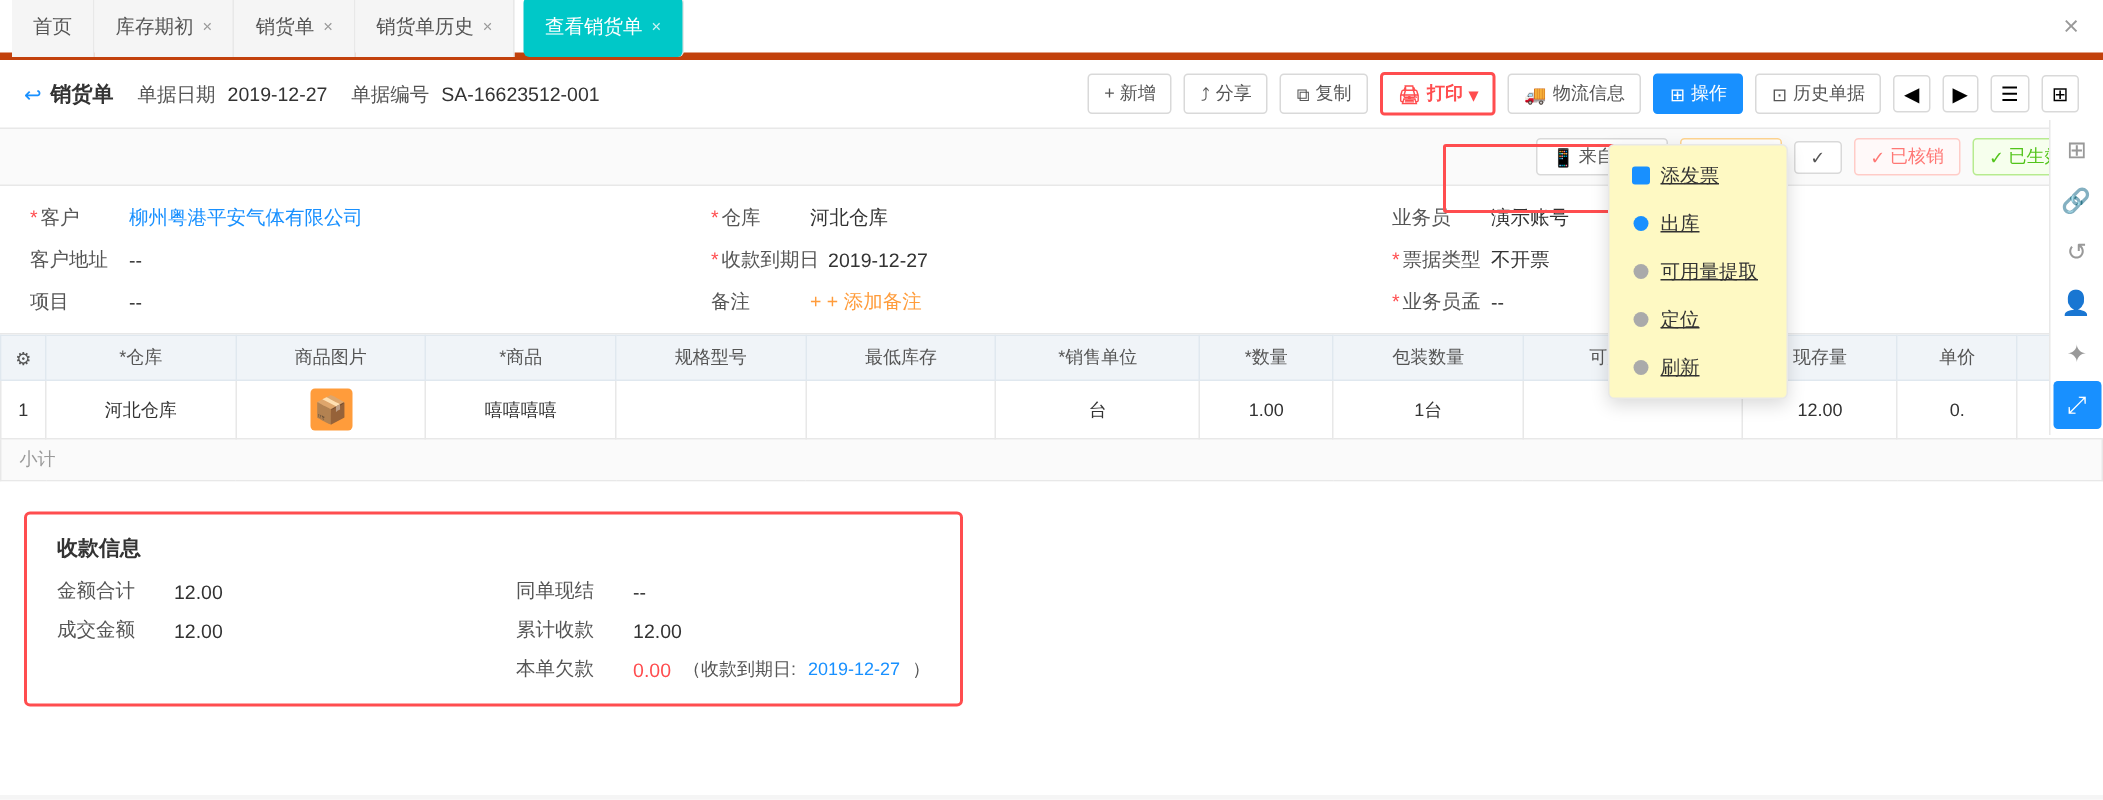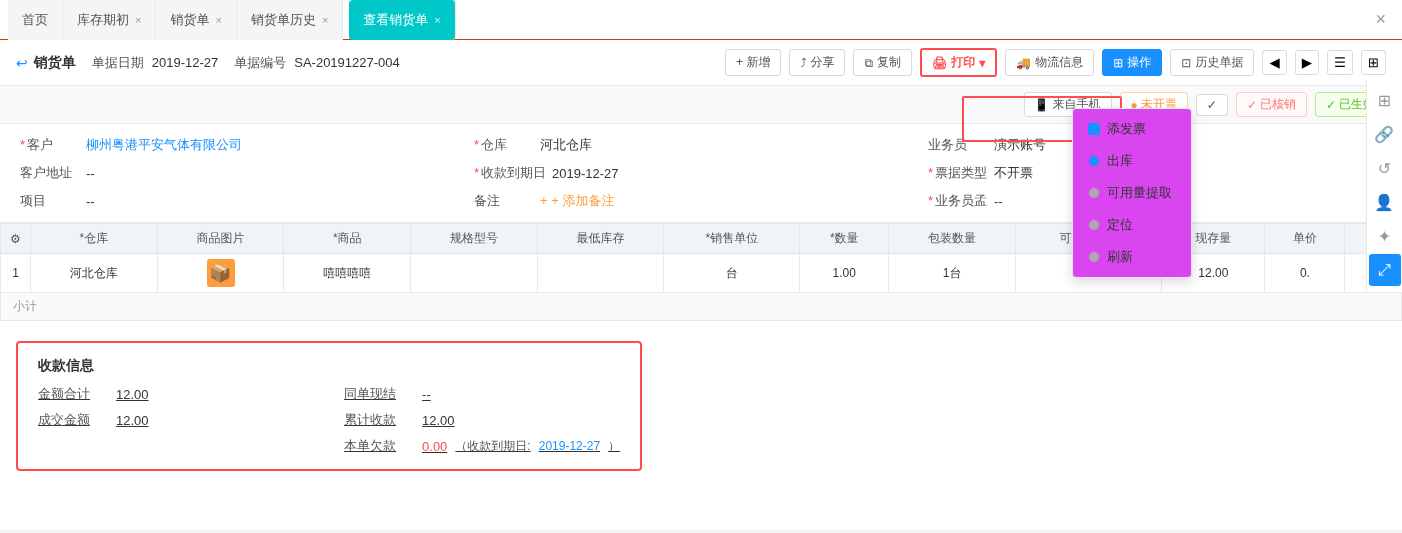--- a/index.html
+++ b/index.html
@@ -1,20 +1,20 @@
 <!DOCTYPE html>
 <html><head>
   <meta charset="utf-8">
   <style>
     * { box-sizing: border-box; margin: 0; padding: 0; }
     body { font-family: 'Microsoft YaHei', Arial, sans-serif; font-size: 13px; background: #f5f5f5; color: #333; }
 
     
     .tab-bar {
-      display: flex; align-items: center; background: #fff; border-bottom: 1px solid #c2410c;
+      display: flex; align-items: center; background: #fff; border-bottom: 5px solid #c2410c;
       padding: 0 8px; height: 40px; position: relative;
     }
     .tab-item {
       display: flex; align-items: center; padding: 0 14px; height: 40px; cursor: pointer;
       border-right: 1px solid #e8e8e8; font-size: 13px; color: #555; white-space: nowrap;
       background: #f5f5f5;
     }
     .tab-item .close-icon { margin-left: 6px; color: #999; font-size: 11px; }
     .tab-item.highlighted { background: #00c8c8; color: #fff; border-radius: 4px; margin: 0 4px; }
     .tab-bar-close { margin-left: auto; font-size: 18px; color: #999; cursor: pointer; padding: 0 8px; }
@@ -90,31 +90,31 @@
     .gear-th { background: #f0f4f8; border: 1px solid #e0e8ef; width: 30px; text-align: center; }
 
     
     .payment-box {
       border: 2px solid #ff4d4f; border-radius: 4px; padding: 14px 20px;
       margin: 12px 16px; display: inline-block; min-width: 520px;
       background: #fff;
     }
     .payment-title { font-weight: bold; font-size: 14px; margin-bottom: 10px; }
     .payment-grid { display: grid; grid-template-columns: 1fr 1fr; gap: 8px 30px; }
-    .payment-row { display: flex; align-items: center; gap: 8px; text-decoration: underline; }
+    .payment-row { display: flex; align-items: center; gap: 8px; }
     .payment-label { color: #555; min-width: 70px; }
     .payment-value { color: #333; }
     .payment-value.red { color: #ff4d4f; }
     .payment-value.date { color: #1890ff; }
 
     
     .dropdown-menu {
-      position: absolute; top: 68px; right: 210px; background: #d946ef;
+      position: absolute; top: 56px; right: 210px; background: #fef9c3;
       border: 1px solid #e8e8e8; border-radius: 4px; box-shadow: 0 4px 12px rgba(0,0,0,0.15);
-      z-index: 100; min-width: 120px; padding: 4px 0;
+      z-index: 100; min-width: 120px; padding: 4px 0; text-decoration: underline;
     }
     .dropdown-item {
       display: flex; align-items: center; gap: 6px; padding: 7px 14px;
       cursor: pointer; font-size: 13px; color: #333;
     }
     .dropdown-icon { width: 14px; height: 14px; display: inline-flex; align-items: center; justify-content: center; }
     .icon-square { width: 12px; height: 12px; background: #1890ff; border-radius: 2px; }
     .icon-circle { width: 10px; height: 10px; border-radius: 50%; background: #1890ff; }
 
     
@@ -174,21 +174,21 @@
     <div class="doc-header">
       <span class="doc-type-icon">↩</span>
       <span class="doc-title">销货单</span>
       <div class="doc-meta">
         <span>
           <span>单据日期</span>
           <span style="color:#333;margin-left:4px;">2019-12-27</span>
         </span>
         <span>
           <span>单据编号</span>
-          <span style="color:#333;margin-left:4px;">SA-20191227-004</span>
+          <span style="color:#333;margin-left:4px;">SA-16623512-001</span>
         </span>
       </div>
 
       <div class="toolbar" style="margin-left:auto;padding-left:40px;">
         <button class="toolbar-btn">
           <span>+ 新增</span>
         </button>
         <button class="toolbar-btn">
           <span>⤴</span>
           <span>分享</span>

